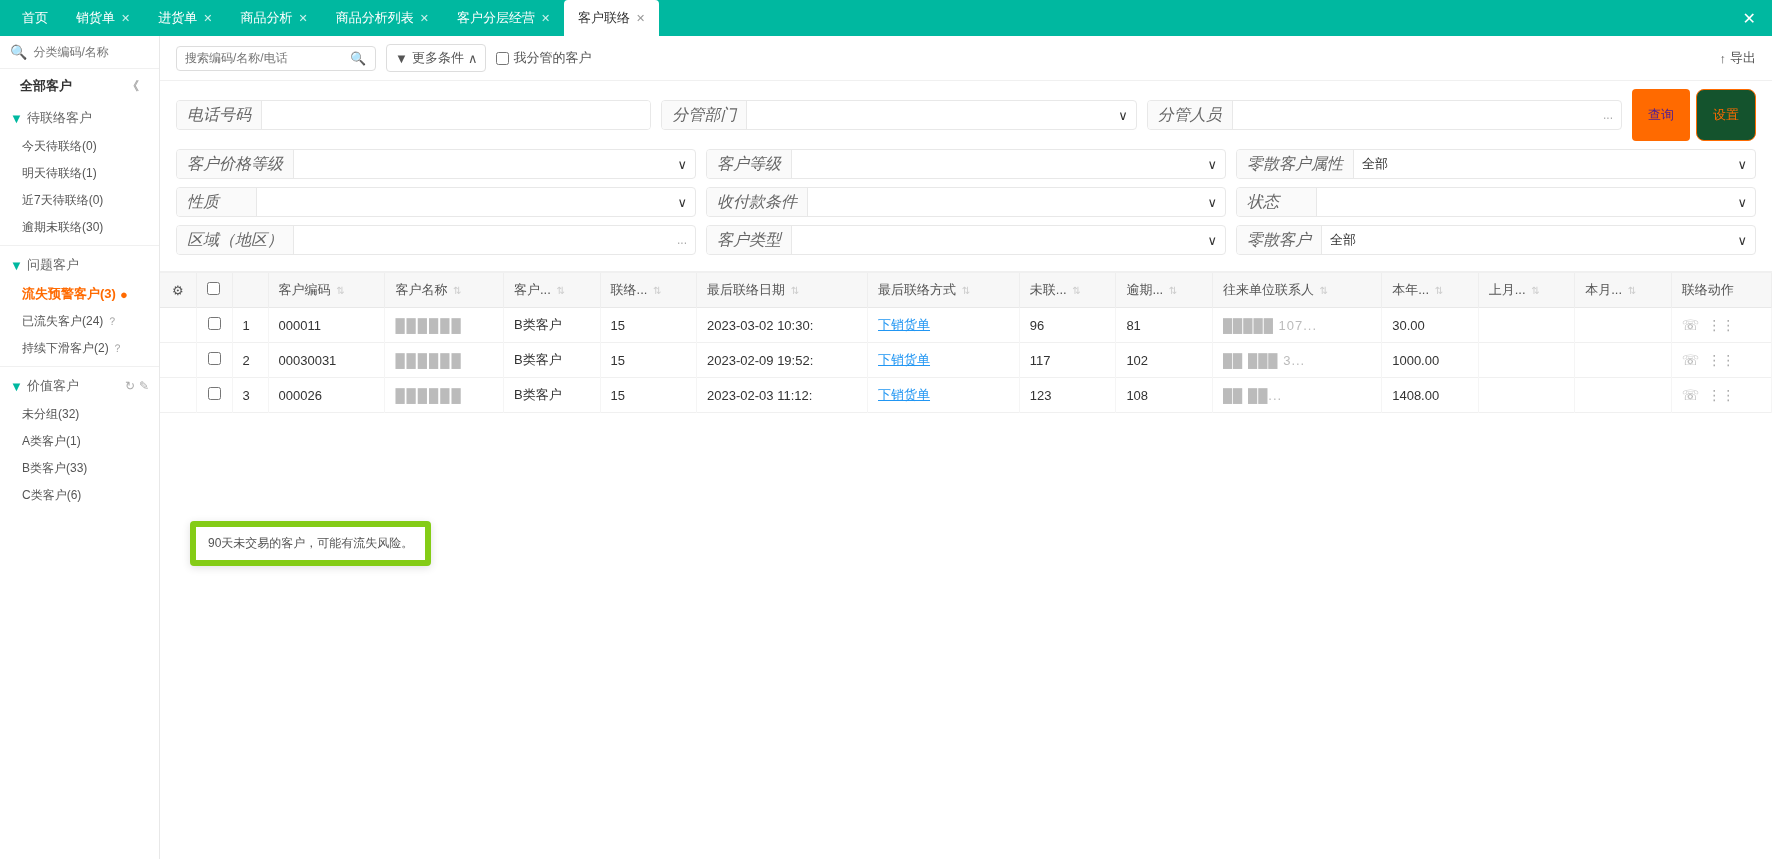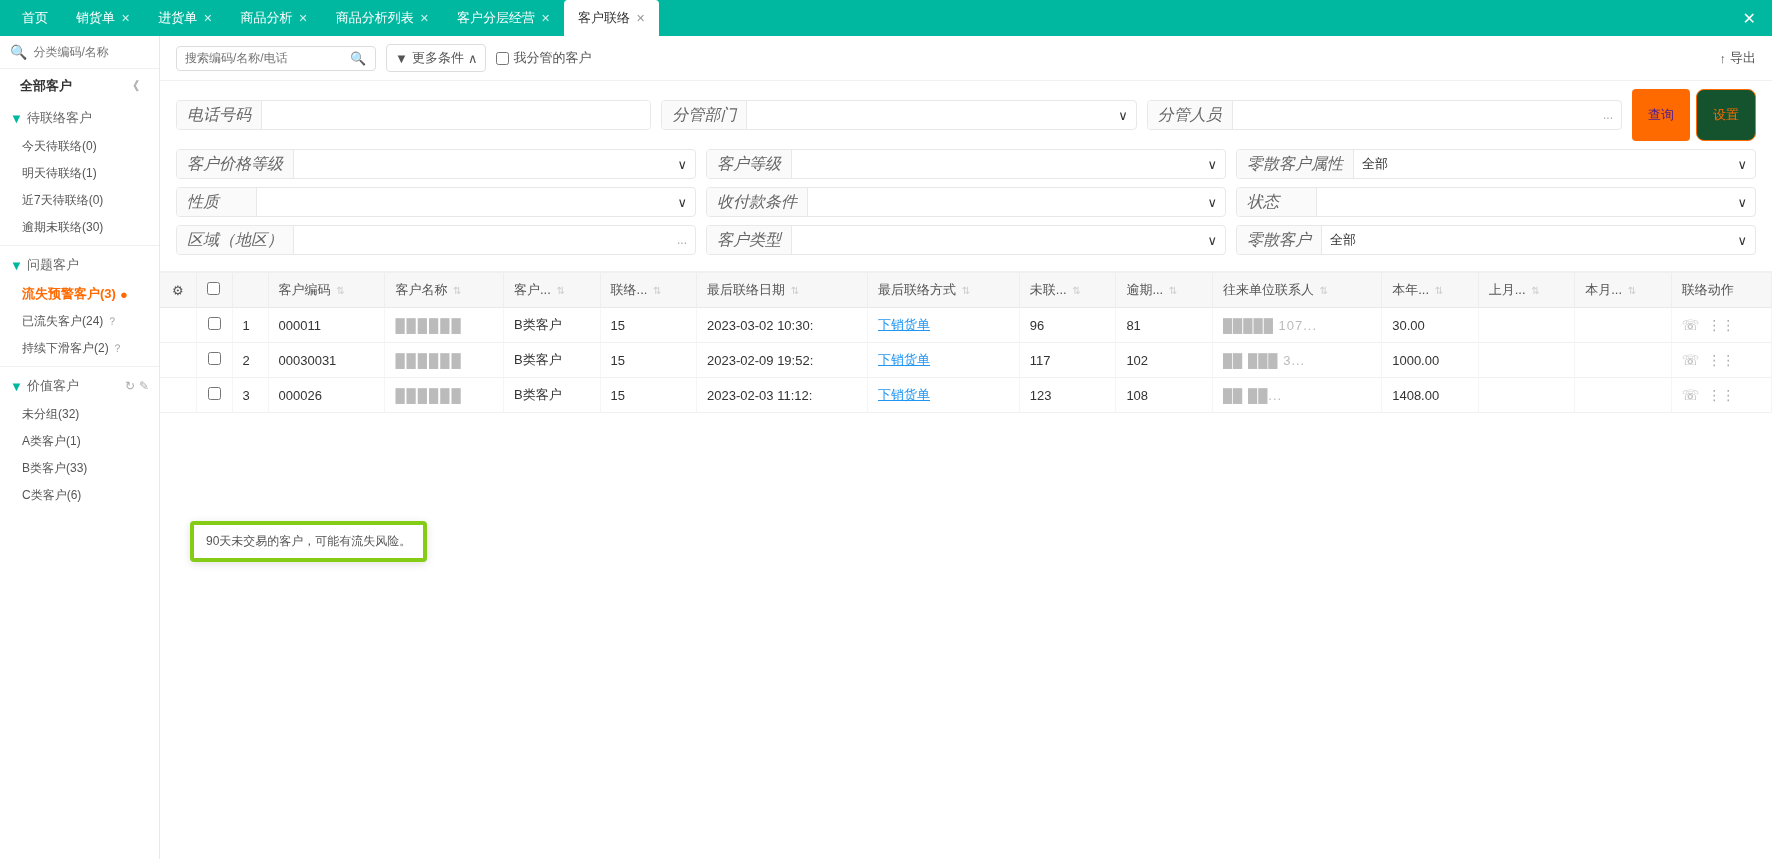--- a/index.html
+++ b/index.html
@@ -341,21 +341,21 @@
     }
 
     
     ::-webkit-scrollbar { width: 6px; height: 6px; }
     ::-webkit-scrollbar-thumb { background: #ddd; border-radius: 3px; }
 
     
     .tooltip-box {
       position: absolute;
       background: #fff;
-      border: 4px solid #84cc16;
+      border: 6px solid #84cc16;
       box-shadow: 0 2px 8px rgba(0,0,0,0.12);
       border-radius: 4px;
       padding: 8px 12px;
       font-size: 12px;
       color: #555;
       z-index: 100;
       top: 248px;
       left: 30px;
       white-space: nowrap;
       text-align: center;

